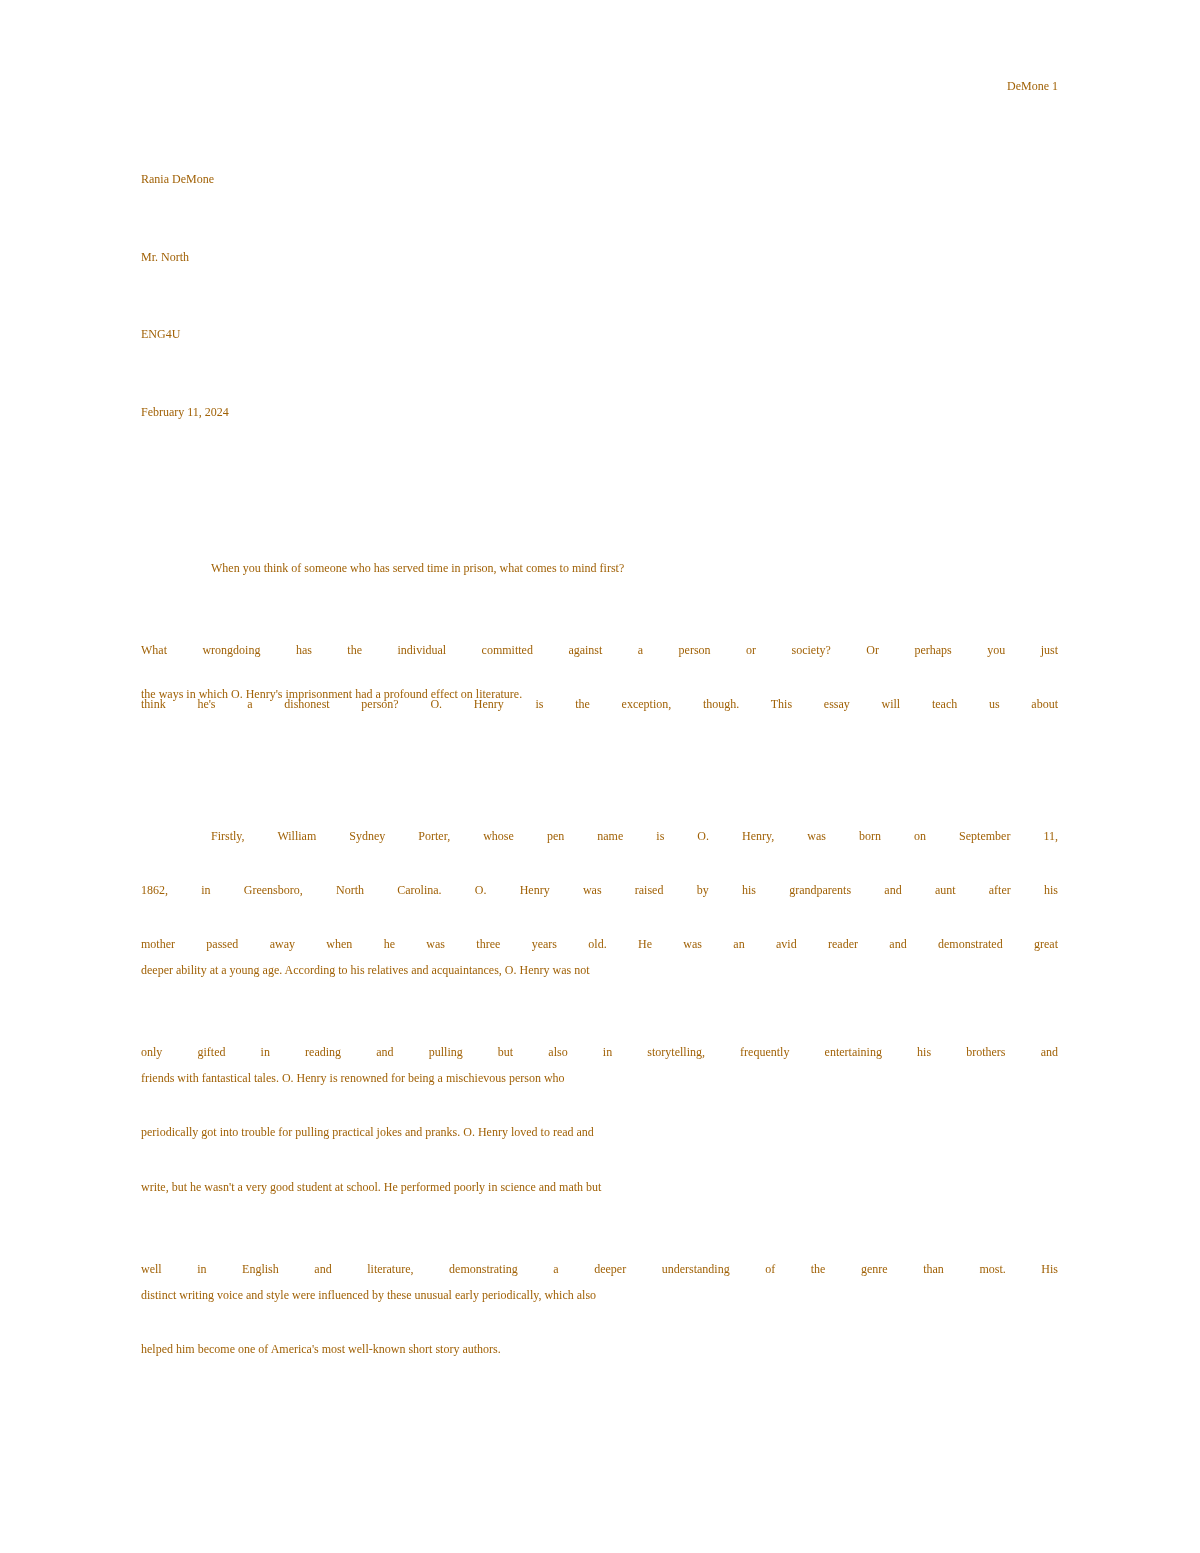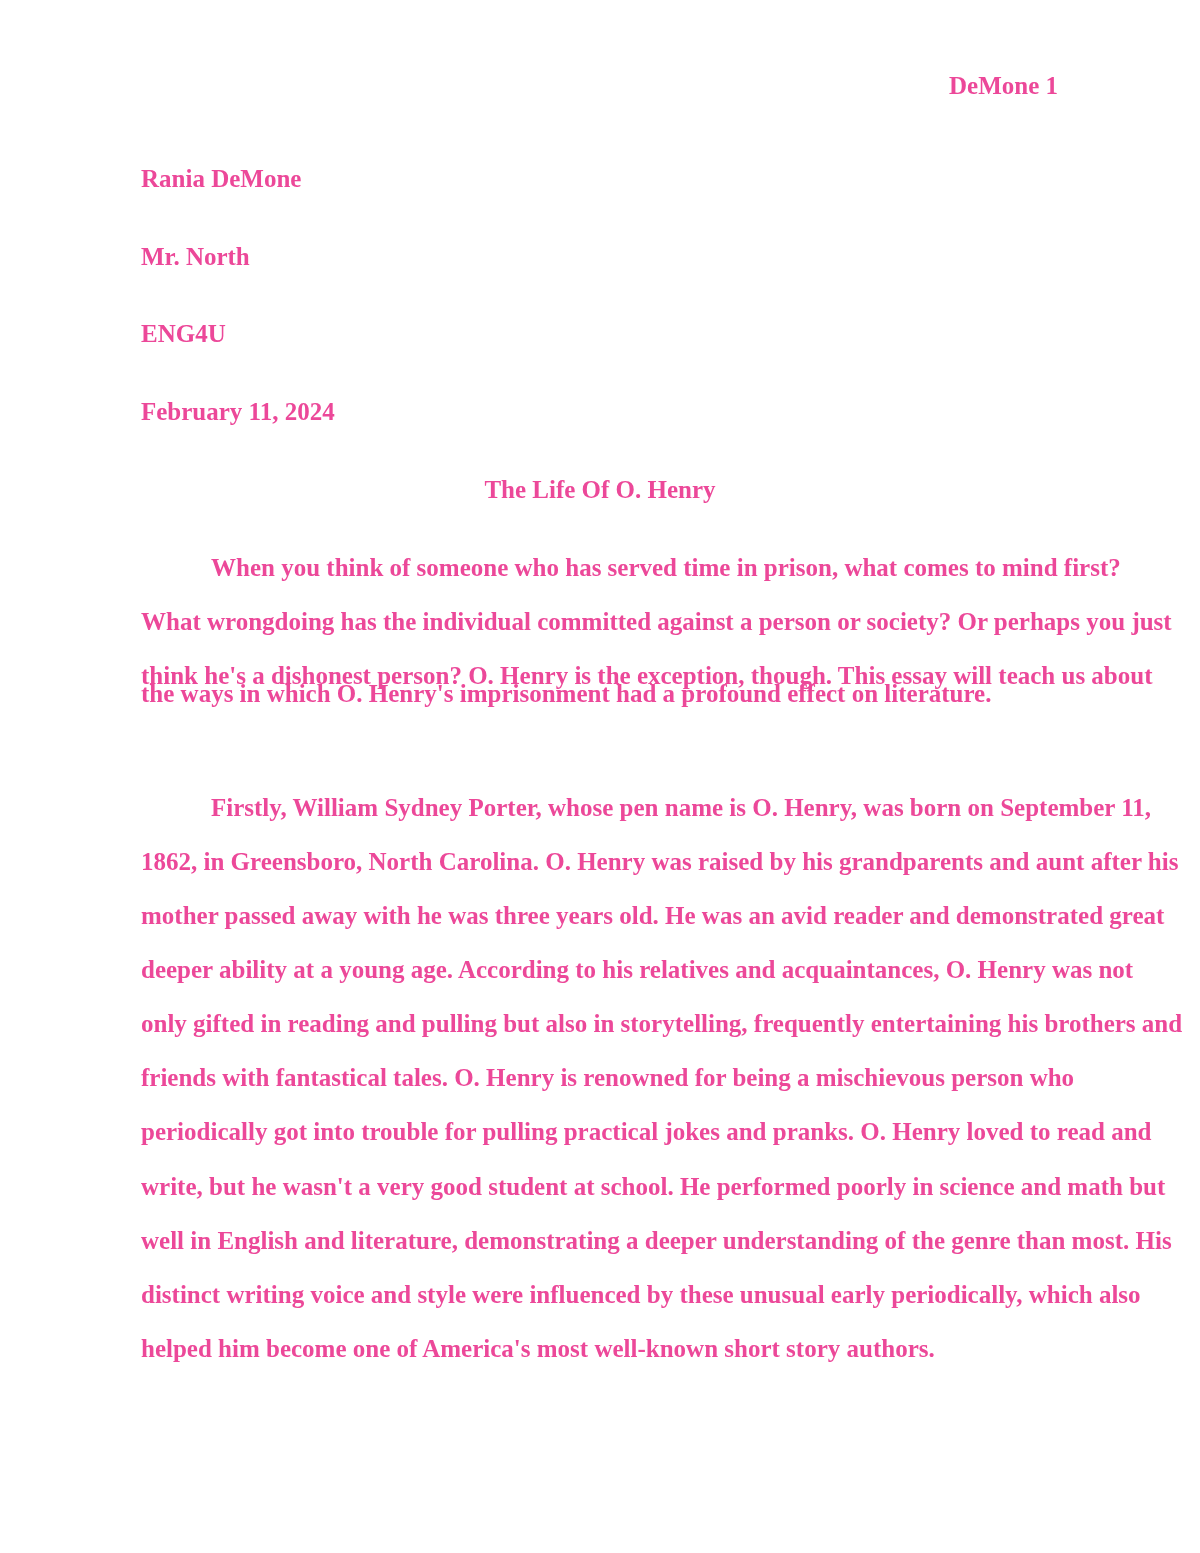--- a/index.html
+++ b/index.html
@@ -1,55 +1,53 @@
 <!DOCTYPE html>
 <html><head>
 <meta charset="utf-8">
 <style>
   html, body { margin: 0; padding: 0; background: #ffffff; }
   body { width: 1200px; height: 1553px; position: relative; overflow: hidden; }
   .page {
     position: absolute; left: 0; top: 0; width: 1200px; height: 1553px;
-    background: #ffffff; color: #ec4899;
+    background: #ffffff; color: #a16207;
     font-family: "Liberation Serif", "DejaVu Serif", serif;
-    font-size: 25px;
-    font-weight: bold;
+    font-size: 12px;
   }
   .line { position: absolute; left: 141px; white-space: nowrap; line-height: 24px; }
   .header { position: absolute; right: 142px; top: 74px; line-height: 24px; white-space: nowrap; }
   .title { position: absolute; left: 0; width: 1200px; text-align: center; line-height: 24px; }
   .para-line { position: absolute; left: 141px; width: 917px; white-space: nowrap; line-height: 24px; }
   .para-line.indent { left: 211px; width: 847px; }
-  .justify { text-align: justify; text-align-last: justify; }
+  .justify { text-align: justify; text-align-last: justify; margin-top: 28px; }
 </style>
 </head>
 <body>
 
 <div class="page">
 
   <div class="header">DeMone 1</div>
 
   <div class="line" style="top:167px">Rania DeMone</div>
   <div class="line" style="top:245px">Mr. North</div>
   <div class="line" style="top:322px">ENG4U</div>
   <div class="line" style="top:400px">February 11, 2024</div>
 
-  <div class="title" style="top:478px">The Life Of O. Henry</div>
 
   <div>
     <div class="para-line indent" style="top:556px">When you think of someone who has served time in prison, what comes to mind first?</div>
     <div class="para-line justify" style="top:610px">What wrongdoing has the individual committed against a person or society? Or perhaps you just</div>
     <div class="para-line justify" style="top:664px">think he's a dishonest person? O. Henry is the exception, though. This essay will teach us about</div>
     <div class="para-line" style="top:682px">the ways in which O. Henry's imprisonment had a profound effect on literature.</div>
   </div>
 
   <div>
     <div class="para-line indent justify" style="top:796px">Firstly, William Sydney Porter, whose pen name is O. Henry, was born on September 11,</div>
     <div class="para-line justify" style="top:850px">1862, in Greensboro, North Carolina. O. Henry was raised by his grandparents and aunt after his</div>
-    <div class="para-line justify" style="top:904px">mother passed away with he was three years old. He was an avid reader and demonstrated great</div>
+    <div class="para-line justify" style="top:904px">mother passed away when he was three years old. He was an avid reader and demonstrated great</div>
     <div class="para-line" style="top:958px">deeper ability at a young age. According to his relatives and acquaintances, O. Henry was not</div>
     <div class="para-line justify" style="top:1012px">only gifted in reading and pulling but also in storytelling, frequently entertaining his brothers and</div>
     <div class="para-line" style="top:1066px">friends with fantastical tales. O. Henry is renowned for being a mischievous person who</div>
     <div class="para-line" style="top:1120px">periodically got into trouble for pulling practical jokes and pranks. O. Henry loved to read and</div>
     <div class="para-line" style="top:1175px">write, but he wasn't a very good student at school. He performed poorly in science and math but</div>
     <div class="para-line justify" style="top:1229px">well in English and literature, demonstrating a deeper understanding of the genre than most. His</div>
     <div class="para-line" style="top:1283px">distinct writing voice and style were influenced by these unusual early periodically, which also</div>
     <div class="para-line" style="top:1337px">helped him become one of America's most well-known short story authors.</div>
   </div>
 

